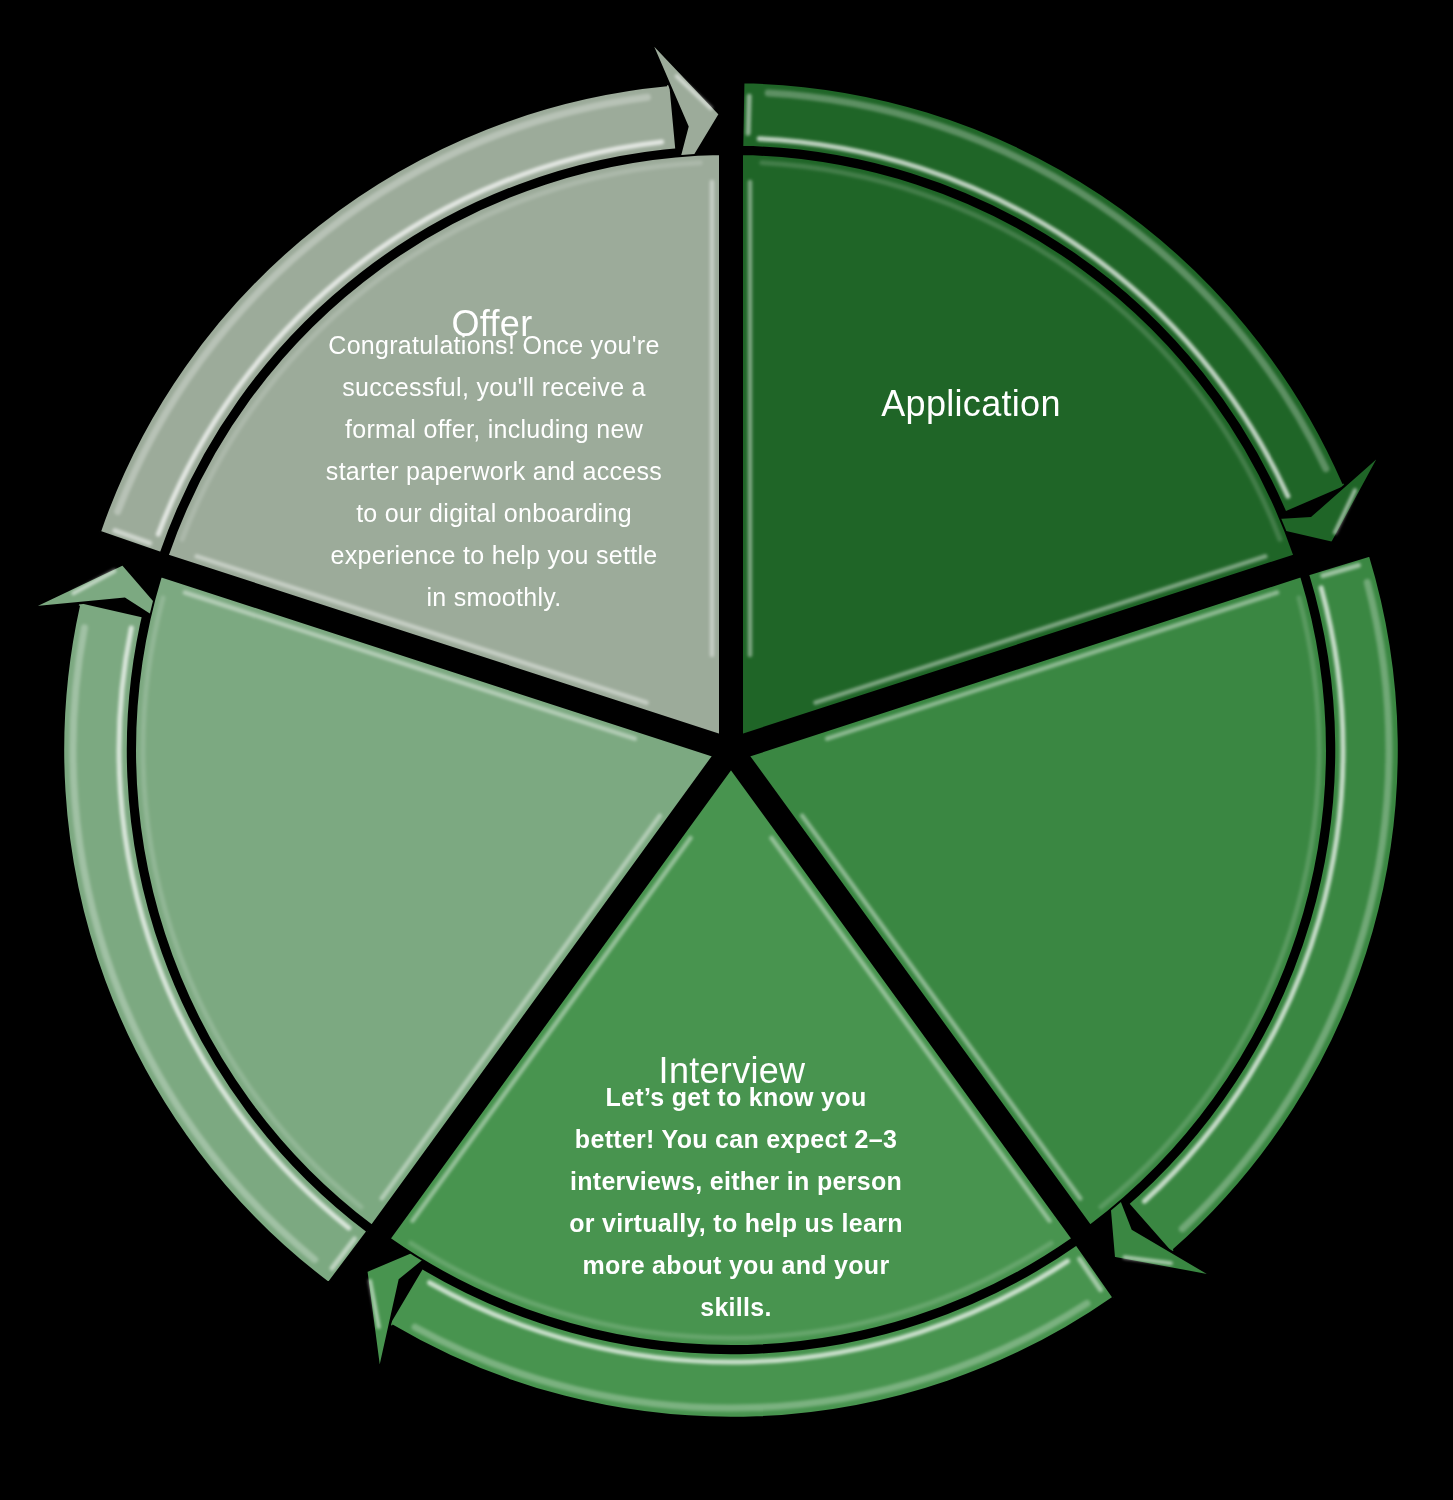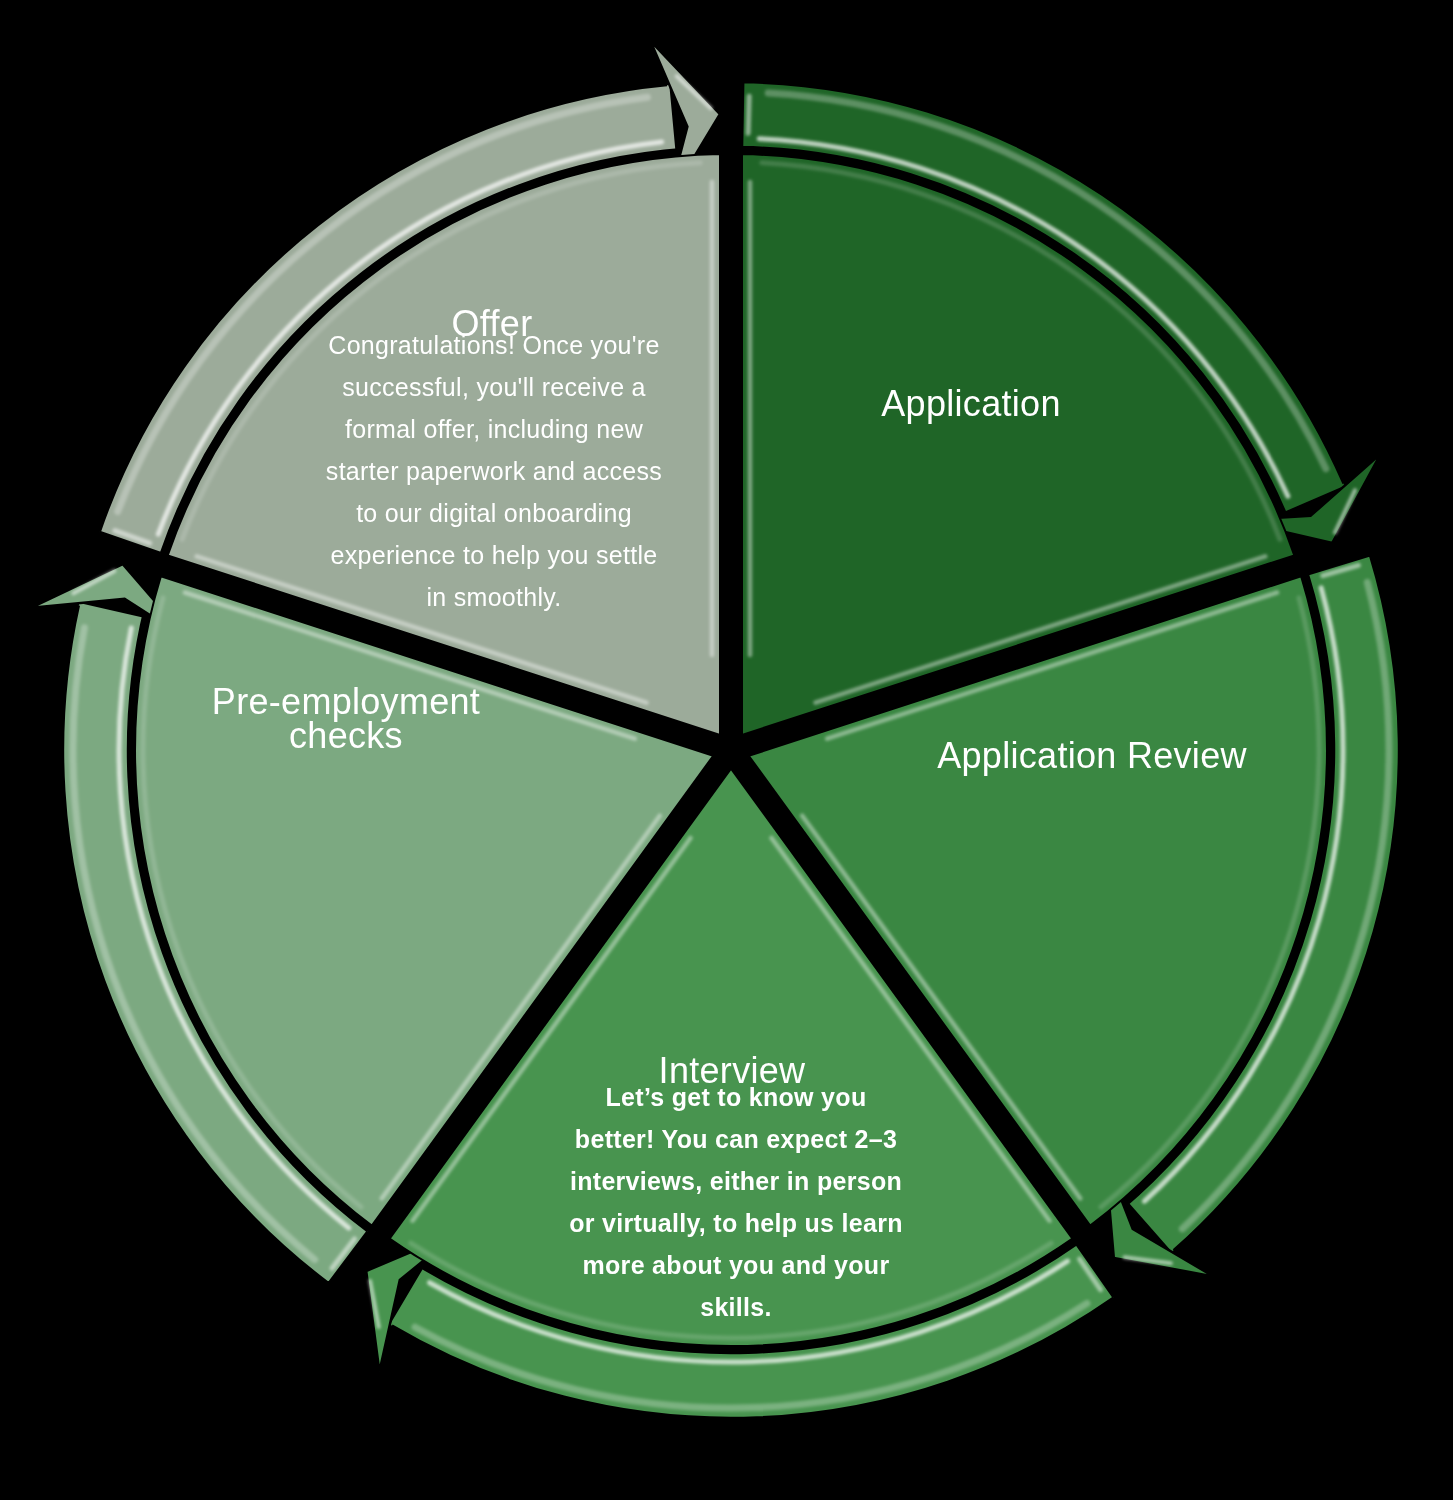--- a/index.html
+++ b/index.html
@@ -132,32 +132,29 @@
           <path d="M 646.5 702.6 L 196.7 556.4" stroke-width="4.5" stroke-opacity="0.42"></path>
           <path d="M 712.0 655.0 L 712.0 182.0" stroke-width="4.5" stroke-opacity="0.42"></path>
           <path d="M 182.1 539.3 A 588 588 0 0 1 700.2 162.8 " stroke-width="5" stroke-opacity="0.16"></path>
           <path d="M 676.8 76.2 L 710.8 108.3" stroke-width="4" stroke-opacity="0.55"></path>
         </g>
       </g>
     </svg>
 
   <div class="seg-title" id="title-application">Application</div>
 
-  <div class="seg-title" id="title-application-review">Application Review</div>
 
   <div class="seg-title" id="title-interview">Interview</div>
   <div class="seg-body" id="body-interview">Let’s get to know you
 better! You can expect 2–3
 interviews, either in person
 or virtually, to help us learn
 more about you and your
 skills.</div>
 
-  <div class="seg-title" id="title-pre-employment-checks">Pre-employment
-checks</div>
 
   <div class="seg-title" id="title-offer">Offer</div>
   <div class="seg-body" id="body-offer">Congratulations! Once you're
 successful, you'll receive a
 formal offer, including new
 starter paperwork and access
 to our digital onboarding
 experience to help you settle
 in smoothly.</div>
 

